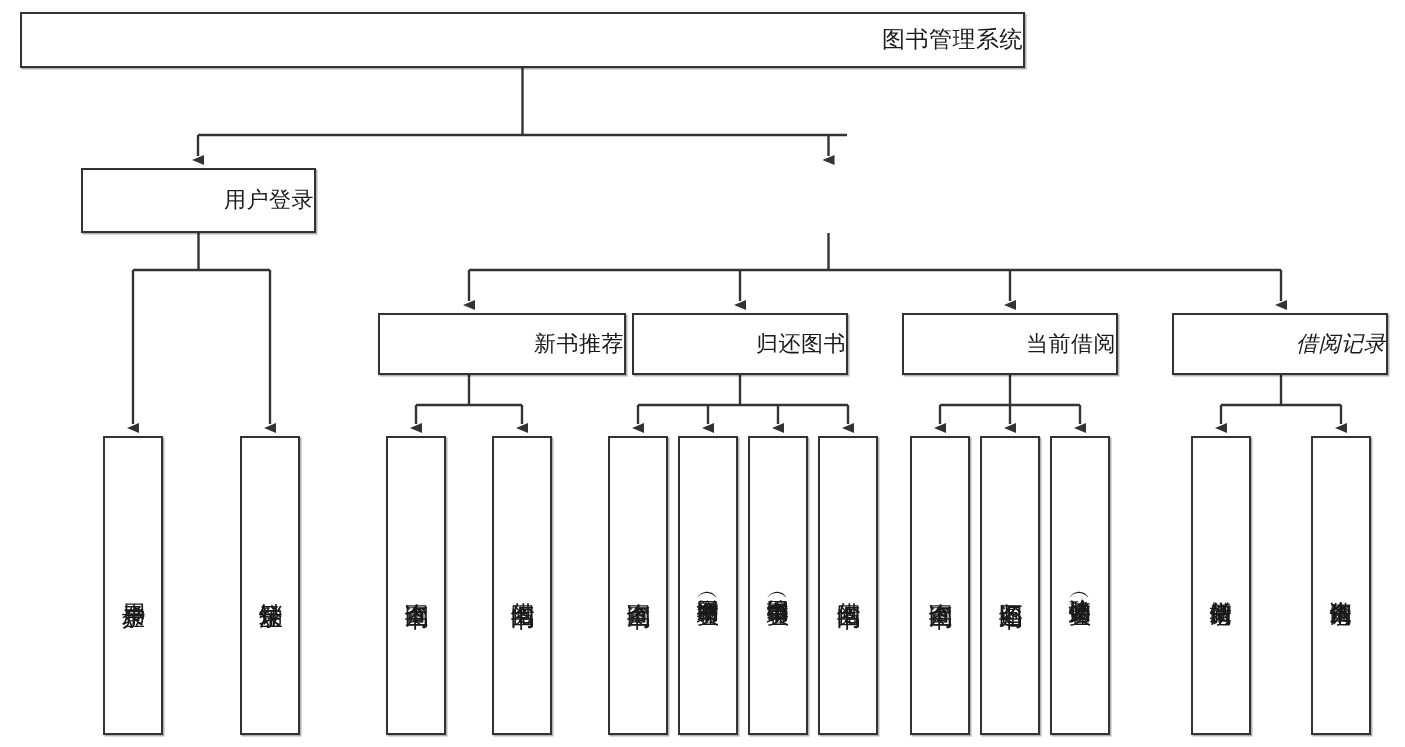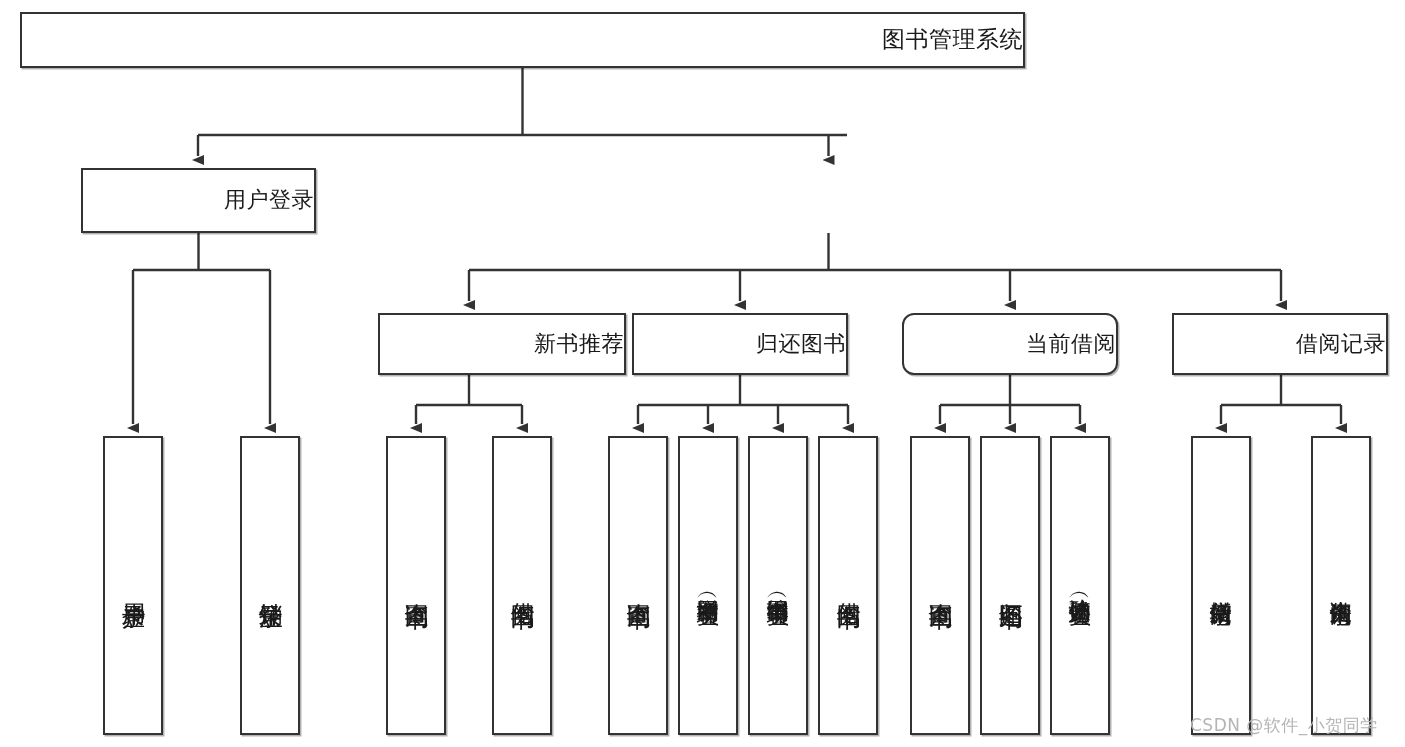--- a/index.html
+++ b/index.html
@@ -137,25 +137,25 @@
 
 
   <div class="node horiz" style="left:362px; top:313px; width:248px; height:62px;margin-left:16px;">
     <span class="label">新书推荐</span>
   </div>
 
   <div class="node horiz" style="left:632px; top:313px; width:216px; height:62px;">
     <span class="label">归还图书</span>
   </div>
 
-  <div class="node horiz" style="left:902px; top:313px; width:216px; height:62px;border-radius:12px;">
+  <div class="node horiz" style="left:902px; top:313px; width:216px; height:62px;">
     <span class="label">当前借阅</span>
   </div>
 
-  <div class="node horiz" style="left:1172px; top:313px; width:216px; height:62px;">
+  <div class="node horiz" style="left:1172px; top:313px; width:216px; height:62px;font-style:italic;">
     <span class="label">借阅记录</span>
   </div>
 
   <div class="node vert" style="left:103px; top:436px; width:60px; height:299px;">
     <span class="label">用户登录</span>
   </div>
 
   <div class="node vert" style="left:240px; top:436px; width:60px; height:299px;">
     <span class="label">注销登录</span>
   </div>
@@ -197,15 +197,14 @@
   </div>
 
   <div class="node vert small" style="left:1191px; top:436px; width:60px; height:299px;">
     <span class="label">新增借阅记录</span>
   </div>
 
   <div class="node vert small" style="left:1311px; top:436px; width:60px; height:299px;">
     <span class="label">查询借阅记录</span>
   </div>
 
-  <div class="watermark" style="left:1190px; top:714px;">CSDN @软件_小贺同学</div>
 
 </div>
 
 </body></html>

